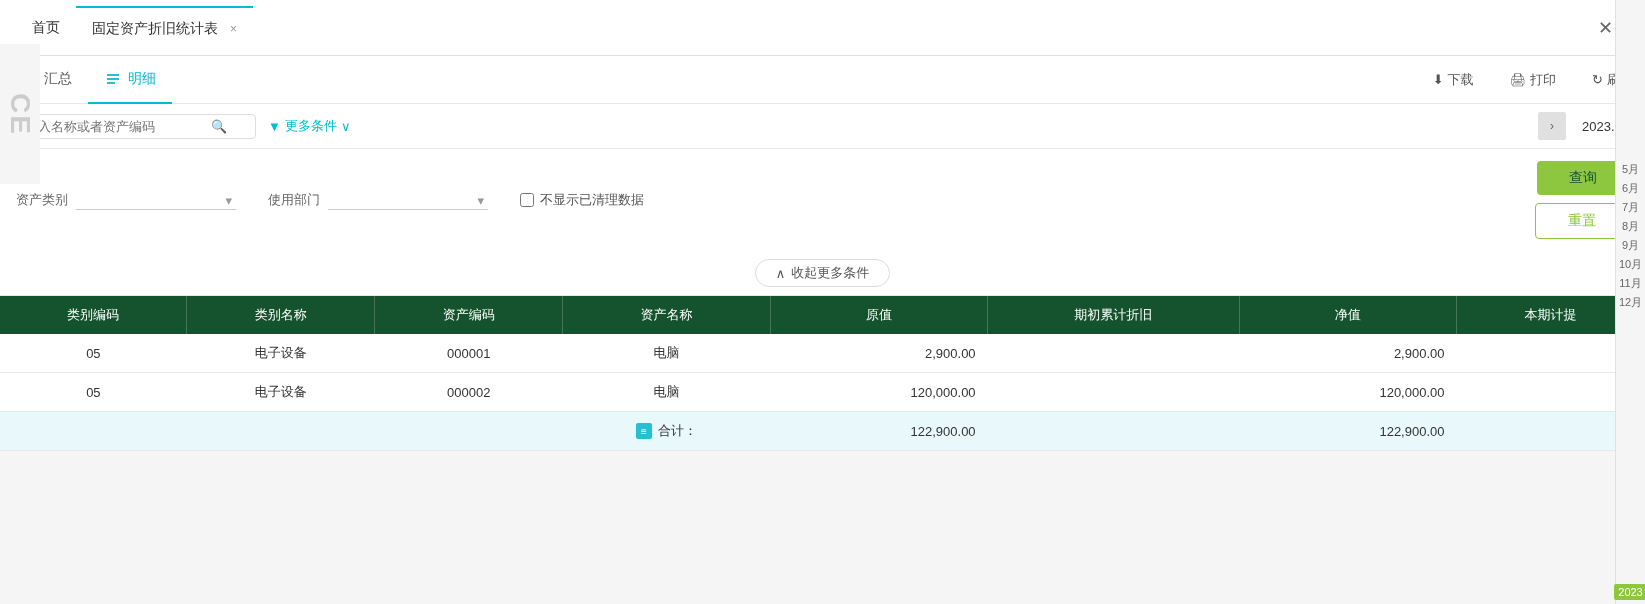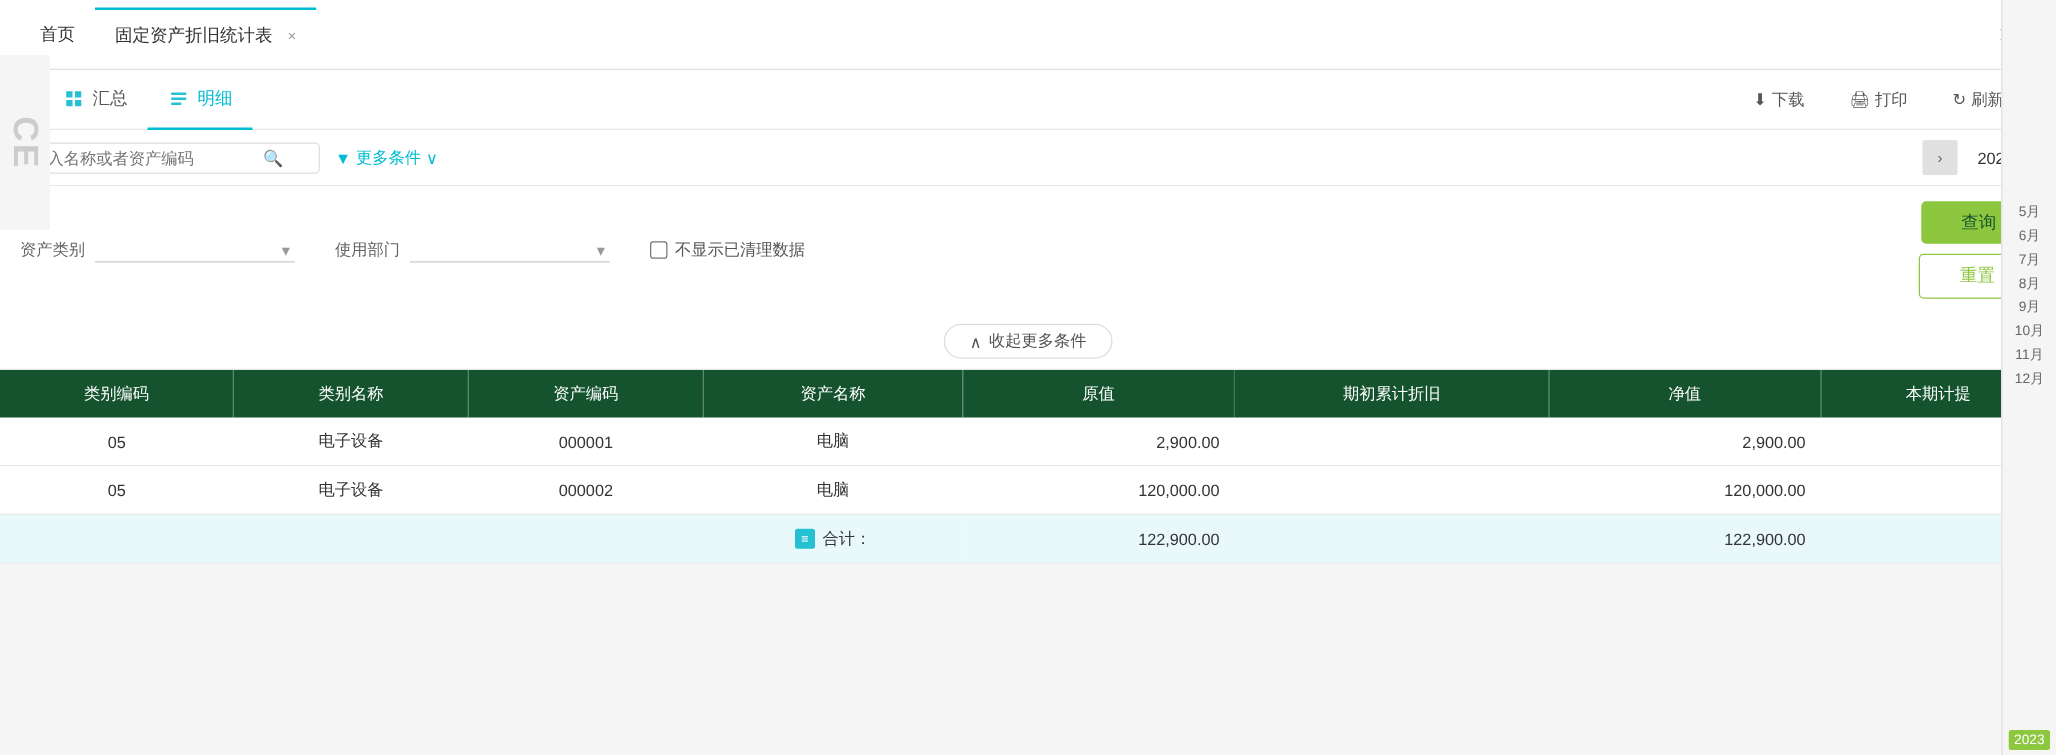--- a/index.html
+++ b/index.html
@@ -57,21 +57,21 @@
       padding: 0 16px;
     }
 
     
     .toolbar {
       background: #fff;
       border-bottom: 1px solid #e8e8e8;
       height: 48px;
       display: flex;
       align-items: center;
-      padding: 0 34px;
+      padding: 0 4px;
       gap: 0;
       justify-content: space-between;
     }
     .tab-btn {
       display: flex;
       align-items: center;
       gap: 6px;
       padding: 8px 16px;
       border: none;
       background: none;
@@ -308,21 +308,21 @@
     .total-row td {
       font-weight: 500;
       color: #333;
     }
 
     
     .right-sidebar {
       position: fixed;
       right: 0;
       top: 0;
-      width: 44px;
+      width: 30px;
       height: 604px;
       background: #f5f5f5;
       border-left: 1px solid #e0e0e0;
       display: flex;
       flex-direction: column;
       align-items: center;
       padding-top: 160px;
       gap: 4px;
       z-index: 100;
     }

